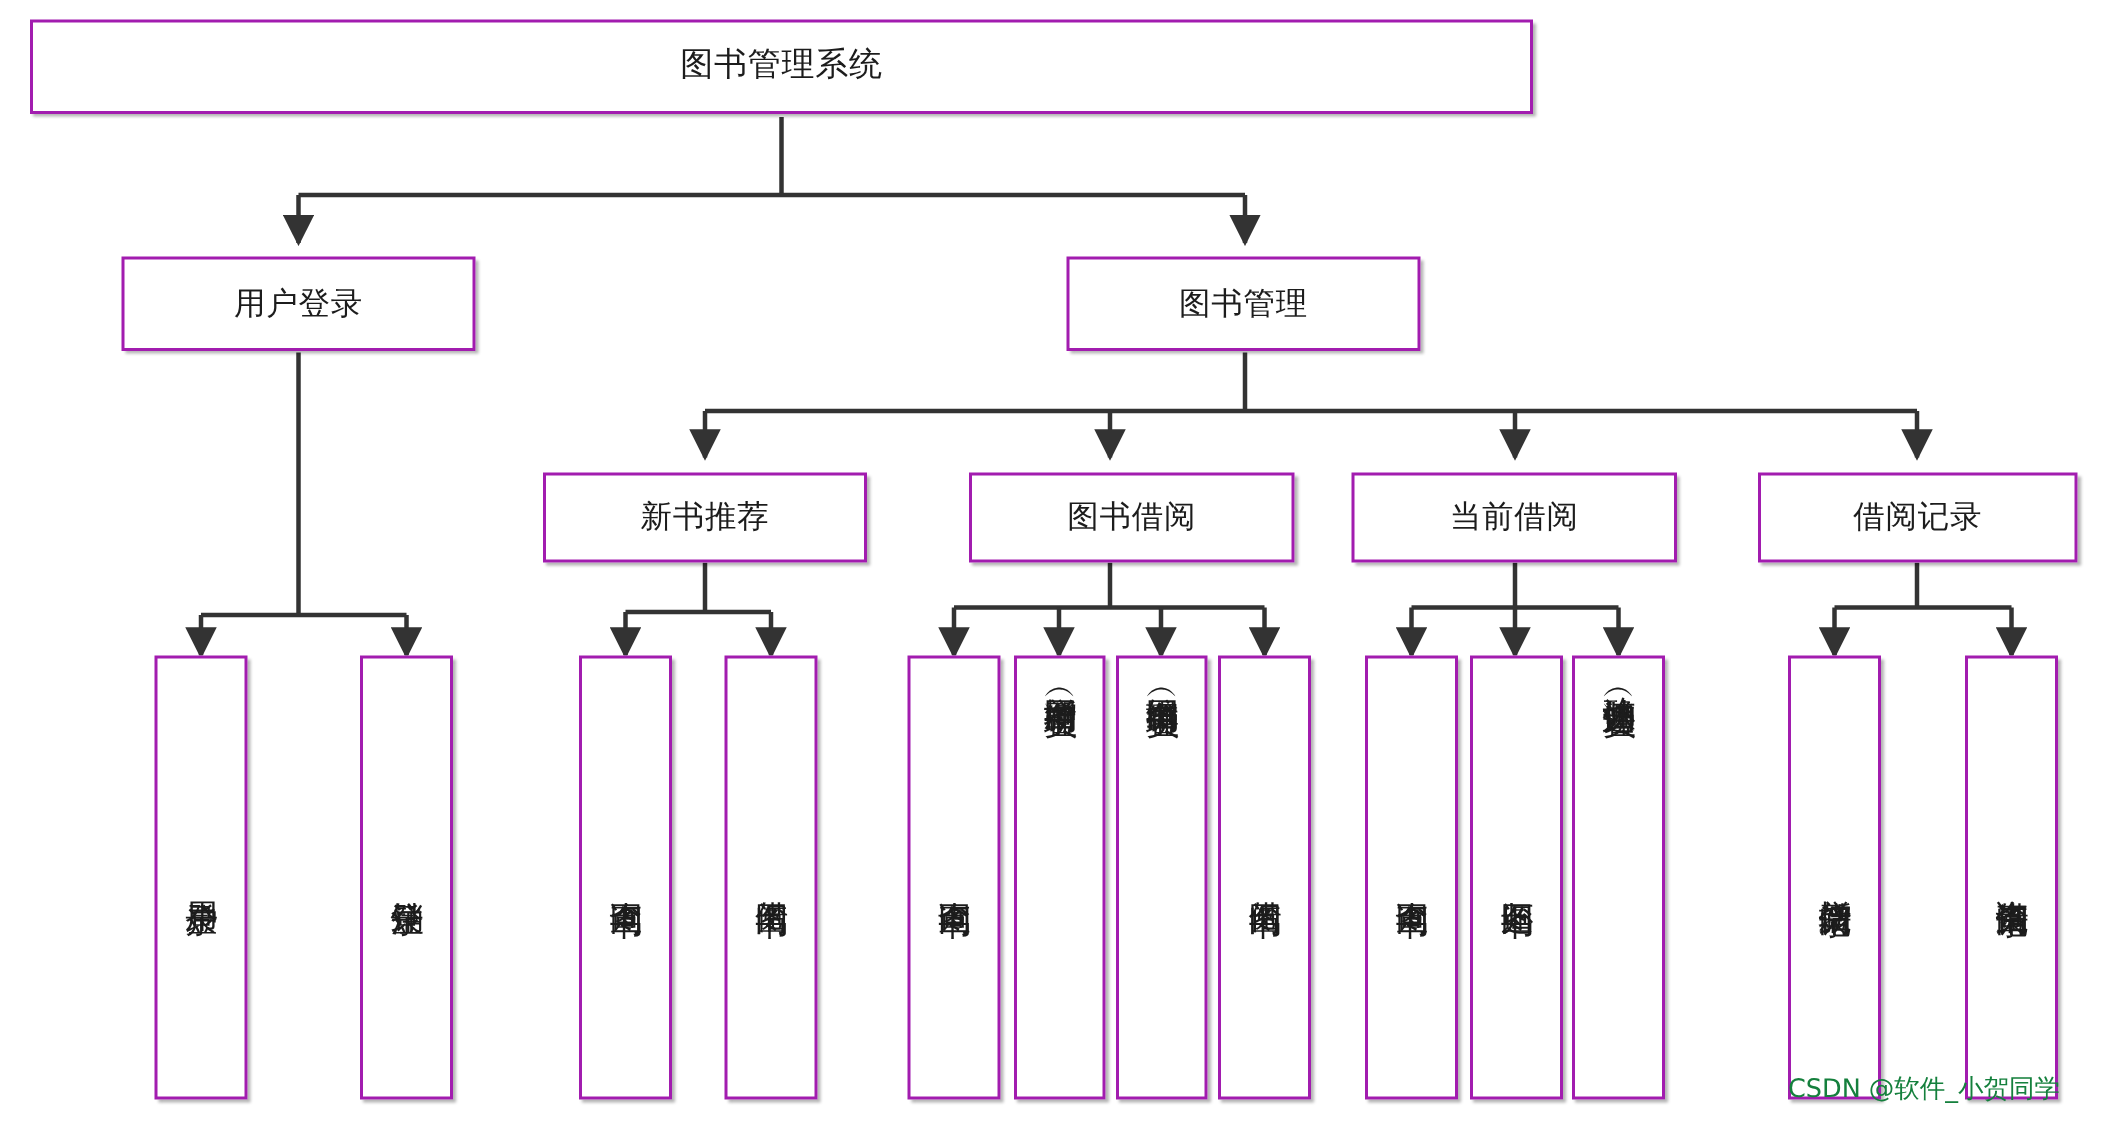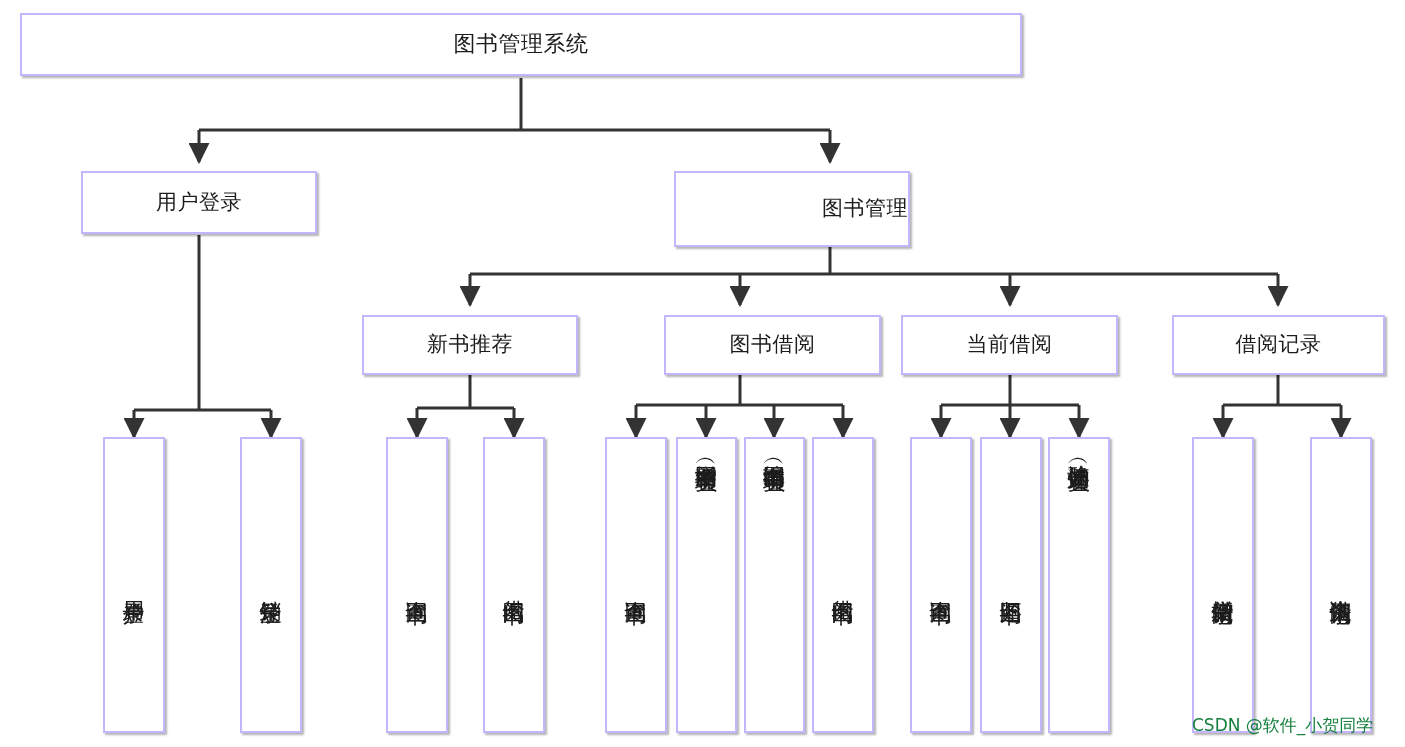--- a/index.html
+++ b/index.html
@@ -22,21 +22,21 @@
     position: absolute;
     left: 0;
     top: 0;
     width: 1405px;
     height: 747px;
   }
   .node-box {
     position: absolute;
     box-sizing: border-box;
     background: #ffffff;
-    border: 2px solid #c4b5fd;
+    border: 2px solid #a21caf;
     box-shadow: 2px 2px 2px rgba(0,0,0,0.30);
     display: flex;
     align-items: center;
     justify-content: center;
     color: #1c1c1c;
   }
   .node-label {
     display: block;
     text-align: center;
     line-height: 1.12;
@@ -132,28 +132,28 @@
     </g>
   </svg>
 
   <div class="node-box node-horizontal node-root" style="left:20px; top:13px; width:1002px; height:63px;">
     <span class="node-label">图书管理系统</span>
   </div>
 
   <div class="node-box node-horizontal" style="left:81px; top:171px; width:236px; height:63px;">
     <span class="node-label">用户登录</span>
   </div>
-  <div class="node-box node-horizontal" style="left:674px; top:171px; width:236px; height:76px;justify-content:flex-end;">
+  <div class="node-box node-horizontal" style="left:711px; top:171px; width:236px; height:63px;">
     <span class="node-label">图书管理</span>
   </div>
 
   <div class="node-box node-horizontal" style="left:362px; top:315px; width:216px; height:60px;font-family:Liberation Serif, serif;">
     <span class="node-label">新书推荐</span>
   </div>
-  <div class="node-box node-horizontal" style="left:664px; top:315px; width:217px; height:60px;">
+  <div class="node-box node-horizontal" style="left:646px; top:315px; width:217px; height:60px;">
     <span class="node-label">图书借阅</span>
   </div>
   <div class="node-box node-horizontal" style="left:1172px; top:315px; width:213px; height:60px;">
     <span class="node-label">借阅记录</span>
   </div>
   <div class="node-box node-horizontal" style="left:901px; top:315px; width:217px; height:60px;">
     <span class="node-label">当前借阅</span>
   </div>
 
   <div class="node-box node-vertical align-mid" style="left:103px; top:437px; width:62px; height:296px;">

